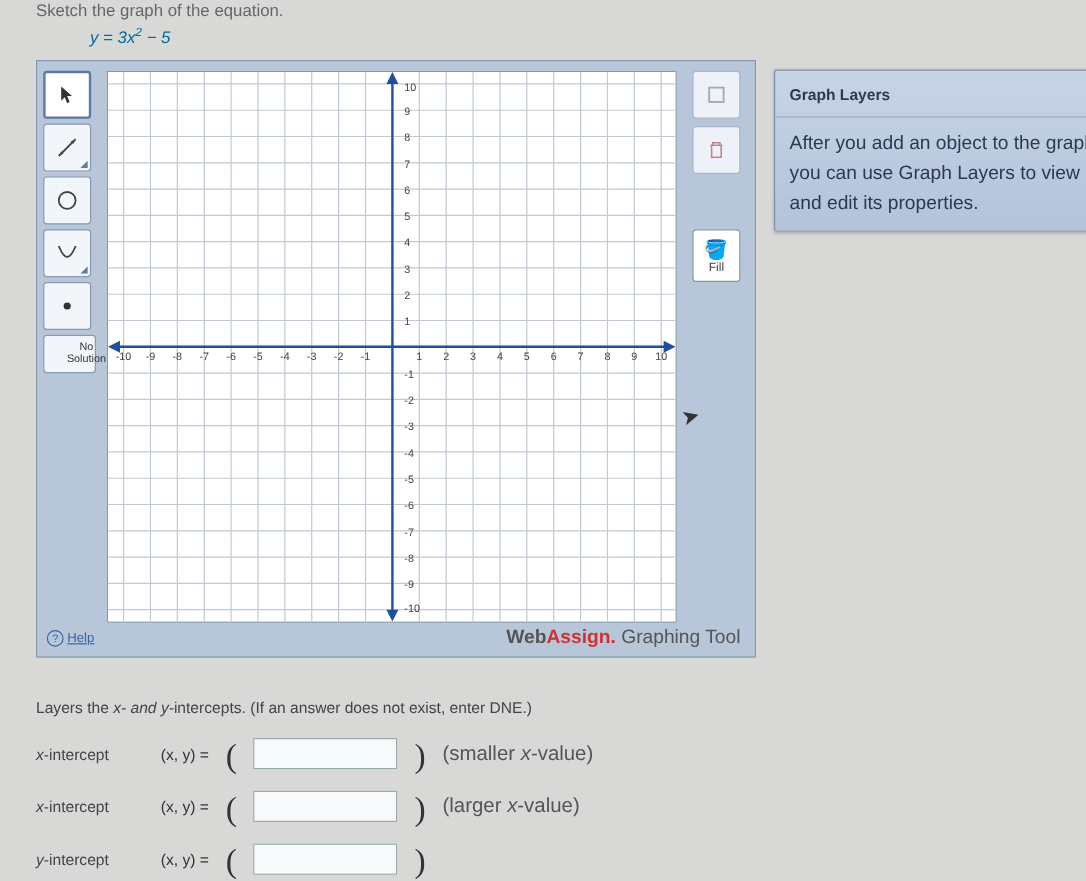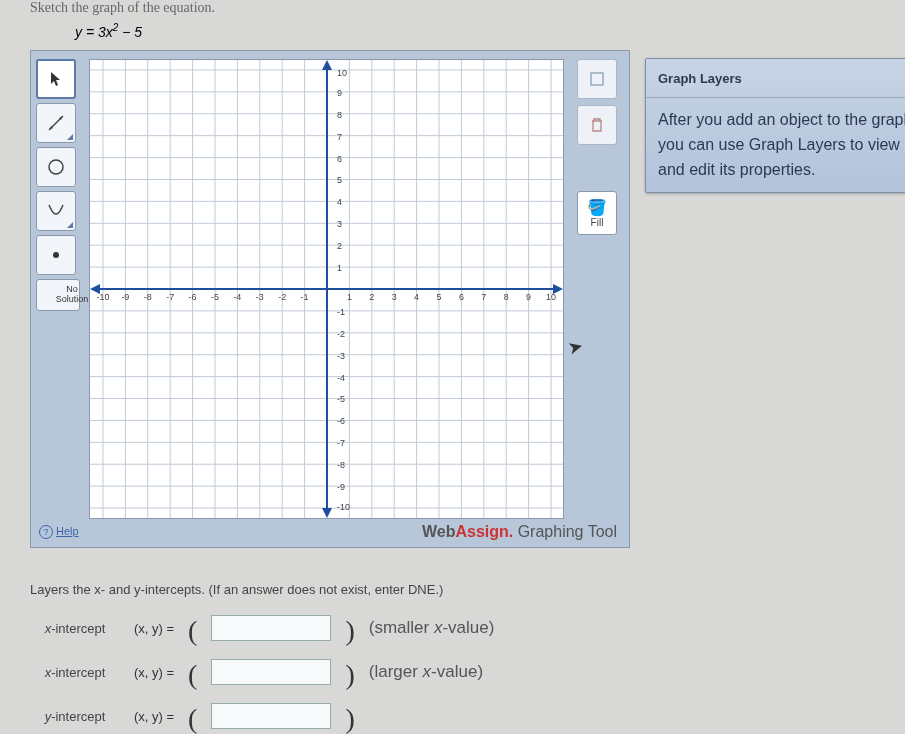--- a/index.html
+++ b/index.html
@@ -12,29 +12,28 @@
     color: #333;
     font-size: 13px;
     overflow: hidden;
   }
   .question-text {
     position: absolute;
     top: 0px;
     left: 30px;
     color: #666;
     font-size: 14px;
-    font-family: Liberation Serif, serif;
   }
   .equation {
     position: absolute;
     top: 22px;
     left: 75px;
     font-style: italic;
     font-size: 14px;
-    color: #000000;
+    color: #0369a1;
   }
   .equation sup { font-size: 10px; }
   .graph-panel {
     position: absolute;
     top: 50px;
     left: 30px;
     width: 600px;
     height: 498px;
     background: #b7c6d8;
     border: 1px solid #8a99ad;
@@ -121,21 +120,21 @@
   .cursor-arrow {
     position:absolute; top:336px; left:568px; font-size:18px; color:#333;
     transform: rotate(-15deg);
   }
 
   .intercepts {
     position:absolute; top:582px; left:30px; width:720px;
   }
   .intercepts .lead { margin-bottom:18px; color:#444; }
   .int-row { display:flex; align-items:center; gap:14px; margin-bottom:18px; }
-  .int-label { width:90px; color:#444; font-style:normal;text-align:center; }
+  .int-label { width:90px; color:#444; font-style:normal; }
   .xy { }
   .paren { font-size:28px; font-family:"Times New Roman",serif; color:#333; line-height:0; position:relative; top:3px;}
   .ans-box {
     width:120px; height:26px; border:1px solid #9aa; background:#f8f9fa;
   }
   .hint { color:#555; font-size:17px; }
 </style>
 </head>
 <body>
 
@@ -318,21 +317,21 @@
 <div class="layers-panel">
   <div class="layers-head">
     <span>Graph Layers</span>
     <span class="chev">«</span>
   </div>
   <div class="layers-body">After you add an object to the graph you can use Graph Layers to view and edit its properties.</div>
 </div>
 
 <div class="intercepts">
   <div class="lead">
-    <span>Layers the </span><span style="">x- and y-</span><span>intercepts. (If an answer does not exist, enter DNE.)</span>
+    <span>Layers the </span><span style="font-style:italic">x- and y-</span><span>intercepts. (If an answer does not exist, enter DNE.)</span>
   </div>
 
   <div class="int-row">
     <span class="int-label"><span style="font-style:italic">x</span>-intercept</span>
     <span class="xy">(x, y) =</span>
     <span class="paren">(</span>
     <input class="ans-box" type="text" style="">
     <span class="paren">)</span>
     <span class="hint">(smaller <span style="font-style:italic">x</span>-value)</span>
   </div>

